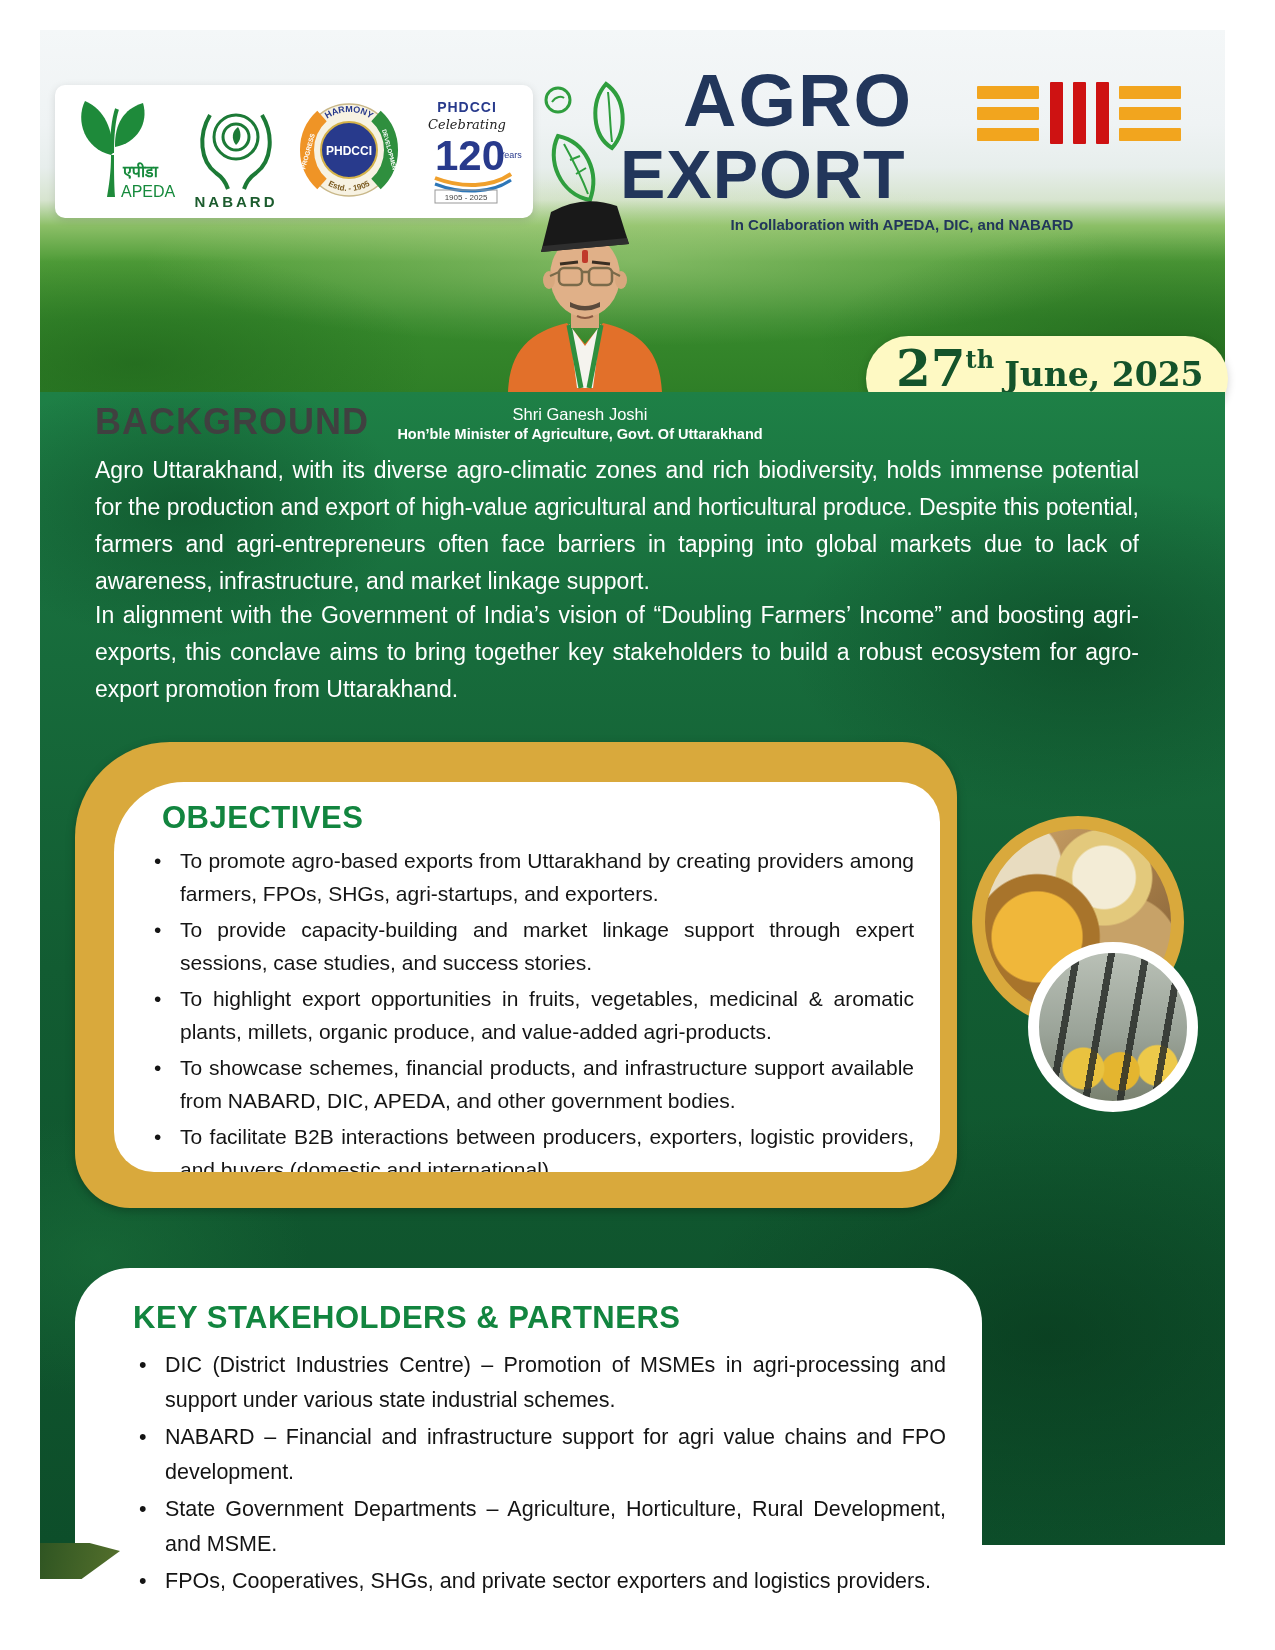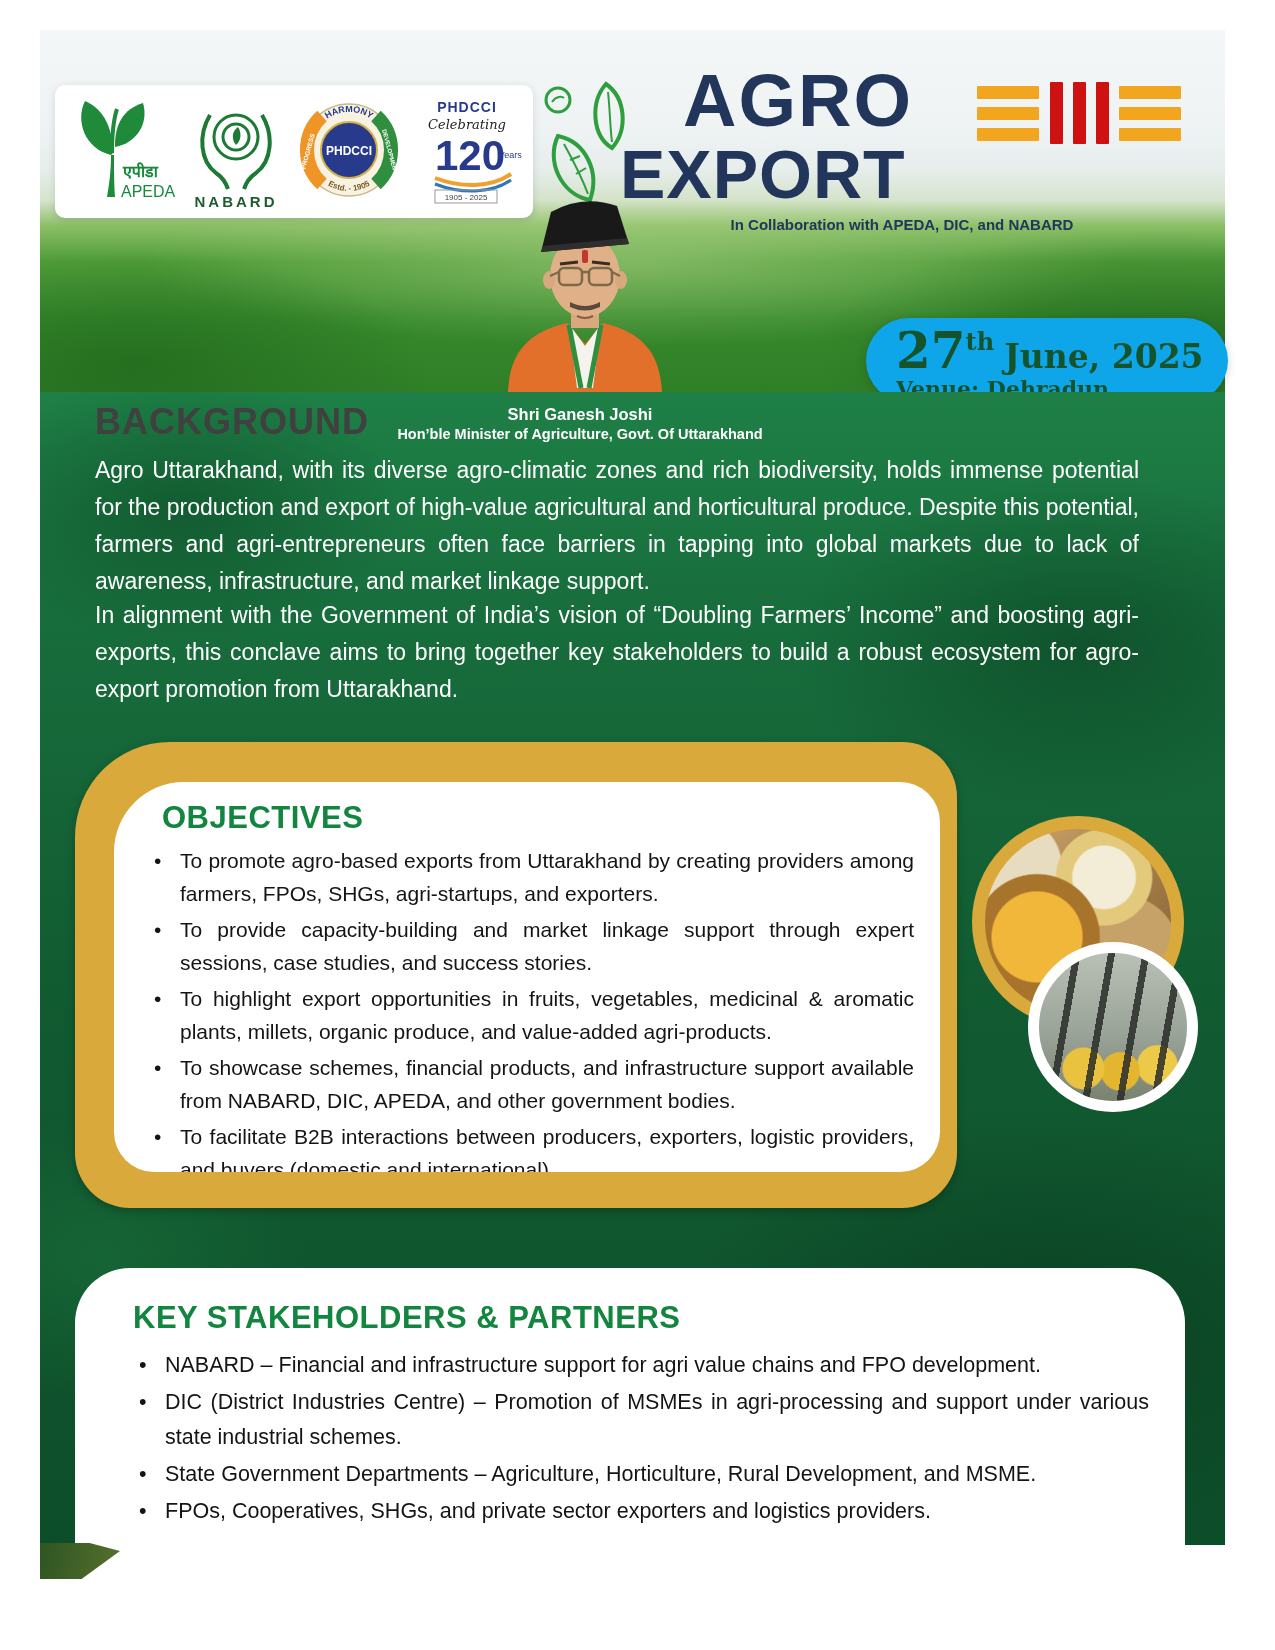--- a/index.html
+++ b/index.html
@@ -32,40 +32,40 @@
   .vbars{display:flex;gap:10px;height:62px}
   .vbars i{display:block;width:13px;background:#ce1212;border-radius:1px}
   .conclave-badge{position:absolute;left:968px;top:147px;width:212px;height:59px;background:#2e8f35;
     color:#fff;font-weight:800;font-size:37px;letter-spacing:1px;display:flex;align-items:center;justify-content:center}
   .collab{position:absolute;left:622px;top:216px;width:560px;text-align:center;font-size:15px;font-weight:800;color:#22365b}
 
   
   .minister{position:absolute;left:420px;top:192px}
 
   
-  .date-pill{position:absolute;left:866px;top:318px;width:362px;height:85px;background:#0ea5e9;border-radius:43px;
+  .date-pill{position:absolute;left:866px;top:336px;width:362px;height:85px;background:#fef9c3;border-radius:43px;
     padding:8px 20px 0 30px;box-shadow:0 2px 8px rgba(0,0,0,.18);color:#14532b;font-family:"DejaVu Serif",serif}
   .date-line{line-height:1}
   .date-day{font-size:50px;font-weight:bold}
   .date-sup{font-size:24px;font-weight:bold;vertical-align:18px}
   .date-month{font-size:33px;font-weight:bold;margin-left:10px}
   .date-venue{font-size:22px;font-weight:bold;margin-top:1px;line-height:1.1}
 
   
   .body-green{position:absolute;left:40px;top:392px;width:1185px;height:1153px;
     background:
       radial-gradient(ellipse 320px 190px at 12% 10%, rgba(10,66,33,.5), transparent 70%),
       radial-gradient(ellipse 420px 240px at 88% 22%, rgba(8,58,29,.5), transparent 70%),
       radial-gradient(ellipse 460px 280px at 45% 52%, rgba(18,92,47,.4), transparent 70%),
       radial-gradient(ellipse 520px 320px at 85% 82%, rgba(7,50,25,.55), transparent 70%),
       radial-gradient(ellipse 300px 200px at 5% 75%, rgba(30,120,62,.45), transparent 70%),
       linear-gradient(180deg,#1e8046 0%,#186e3d 18%,#125c32 50%,#0d4e2a 100%)}
   .bg-heading{position:absolute;left:95px;top:401px;color:#404040;font-size:36px;font-weight:800;letter-spacing:1px}
   .minister-caption{position:absolute;left:370px;top:405px;width:420px;text-align:center;color:#fff}
-  .minister-caption .name{font-size:16.5px;font-weight:700}
+  .minister-caption .name{font-size:16.5px;font-weight:400}
   .minister-caption .role{font-size:14.5px;font-weight:700;margin-top:2px}
   .bg-para{position:absolute;left:95px;width:1044px;color:#ffffff;font-size:23px;line-height:37px;text-align:justify}
   .bg-para.p1{top:452px}
   .bg-para.p2{top:597px}
 
   
   .obj-card{position:absolute;left:75px;top:742px;width:882px;height:466px;background:#d9a93c;
     border-radius:95px 55px 55px 55px;box-shadow:0 3px 10px rgba(0,0,0,.25)}
   .obj-inner{position:absolute;left:39px;top:40px;right:17px;bottom:36px;background:#fff;
     border-radius:70px 40px 40px 40px;padding:14px 26px 10px 32px;overflow:hidden}
@@ -84,21 +84,21 @@
       linear-gradient(135deg,#cfa76d 0%,#a07845 60%,#7c5c36 100%)}
   .food-small{position:absolute;left:1028px;top:942px;width:170px;height:170px;border-radius:50%;border:11px solid #ffffff;
     background:
       repeating-linear-gradient(100deg, rgba(40,44,40,.85) 0 7px, rgba(0,0,0,0) 7px 34px),
       radial-gradient(circle at 30% 78%, #e9c23f 0 13%, rgba(0,0,0,0) 14%),
       radial-gradient(circle at 55% 80%, #e4b52f 0 13%, rgba(0,0,0,0) 14%),
       radial-gradient(circle at 80% 76%, #edc94a 0 12%, rgba(0,0,0,0) 13%),
       linear-gradient(180deg,#b9c0b6 0%,#9aa398 55%,#79816f 100%)}
 
   
-  .stake-card{position:absolute;left:75px;top:1268px;width:1110px;height:382px;background:#fff;
+  .stake-card{position:absolute;left:75px;top:1268px;width:907px;height:382px;background:#fff;
     border-radius:55px 55px 0 0;padding:26px 36px 0 56px}
   .stake-card .section-heading{margin:6px 0 12px 2px}
   .stake-card .blist li{font-size:21.5px;line-height:35px;margin-bottom:2px}
 
   .leaf-bottom{position:absolute;left:40px;top:1543px;width:80px;height:36px;background:linear-gradient(100deg,#2f5522,#55702c);
     clip-path:polygon(0 0,62% 0,100% 22%,52% 100%,0 100%)}
 </style>
 </head>
 <body>
 
@@ -238,22 +238,22 @@
       </ul>
     </div>
   </div>
 
   <div class="food-big"></div>
   <div class="food-small"></div>
 
   <div class="stake-card">
     <div class="section-heading">KEY STAKEHOLDERS &amp; PARTNERS</div>
     <ul class="blist">
+      <li>DIC (District Industries Centre) – Promotion of MSMEs in agri-processing and support under various state industrial schemes.</li>
       <li>NABARD – Financial and infrastructure support for agri value chains and FPO development.</li>
-      <li>DIC (District Industries Centre) – Promotion of MSMEs in agri-processing and support under various state industrial schemes.</li>
       <li>State Government Departments – Agriculture, Horticulture, Rural Development, and MSME.</li>
       <li>FPOs, Cooperatives, SHGs, and private sector exporters and logistics providers.</li>
     </ul>
   </div>
 
   <div class="leaf-bottom"></div>
 
 </div>
 
 </body></html>

